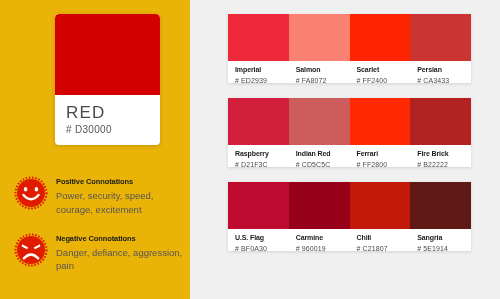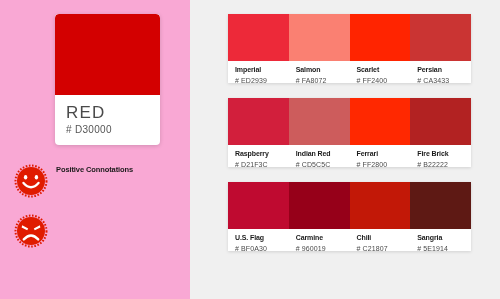--- a/index.html
+++ b/index.html
@@ -22,21 +22,21 @@
     height: 299px;
   }
 
   
   .left-panel {
     position: absolute;
     left: 0;
     top: 0;
     width: 190px;
     height: 299px;
-    background: #f9a8d4;
+    background: #eab308;
   }
 
   .hero-card {
     position: absolute;
     left: 55px;
     top: 14px;
     width: 105px;
     height: 131px;
     background: #ffffff;
     border-radius: 4px;
@@ -63,21 +63,21 @@
     color: #555555;
     letter-spacing: 0.3px;
     margin-top: 4px;
     line-height: 1;
   }
 
   
   .connotations {
     position: absolute;
     left: 14px;
-    top: 162px;
+    top: 174px;
     width: 172px;
   }
   .conn-block {
     display: flex;
     align-items: flex-start;
     margin-bottom: 14px;
   }
   .conn-icon {
     width: 34px;
     height: 34px;
@@ -179,33 +179,38 @@
           <svg width="34" height="34" viewBox="0 0 34 34">
             <circle cx="17" cy="17" r="14" fill="#E01B00"></circle>
             <circle cx="17" cy="17" r="15.5" fill="none" stroke="#E01B00" stroke-width="2" stroke-dasharray="1.6 1.6"></circle>
             <ellipse cx="11.6" cy="13.2" rx="1.7" ry="2.3" fill="#ffffff"></ellipse>
             <ellipse cx="22.4" cy="13.2" rx="1.7" ry="2.3" fill="#ffffff"></ellipse>
             <path d="M9.5 19 Q17 27.5 24.5 19" fill="none" stroke="#ffffff" stroke-width="2.4" stroke-linecap="round"></path>
           </svg>
         </div>
         <div class="conn-text">
           <div class="conn-title">Positive Connotations</div>
+          <div class="conn-desc">Power, security, speed, courage, excitement</div>
         </div>
       </div>
 
       <div class="conn-block">
         <div class="conn-icon">
           <svg width="34" height="34" viewBox="0 0 34 34">
             <circle cx="17" cy="17" r="14" fill="#E01B00"></circle>
             <circle cx="17" cy="17" r="15.5" fill="none" stroke="#E01B00" stroke-width="2" stroke-dasharray="1.6 1.6"></circle>
             <path d="M8.2 11.2 L14.2 14.4 L13.2 16.2 L7.6 13.6 Z" fill="#ffffff"></path>
             <path d="M25.8 11.2 L19.8 14.4 L20.8 16.2 L26.4 13.6 Z" fill="#ffffff"></path>
             <path d="M9.8 25.4 Q17 17.6 24.2 25.4" fill="none" stroke="#ffffff" stroke-width="2.4" stroke-linecap="round"></path>
           </svg>
         </div>
+        <div class="conn-text">
+          <div class="conn-title">Negative Connotations</div>
+          <div class="conn-desc">Danger, defiance, aggression, pain</div>
+        </div>
       </div>
 
     </div>
   </div>
 
   <div class="right-panel" style="background: rgb(240, 240, 240);">
     <div class="rows" id="palette-rows">
         <div class="swatch-row">
           <div class="swatch-card">
             <div class="swatch-color" style="background: rgb(237, 41, 57);"></div>

